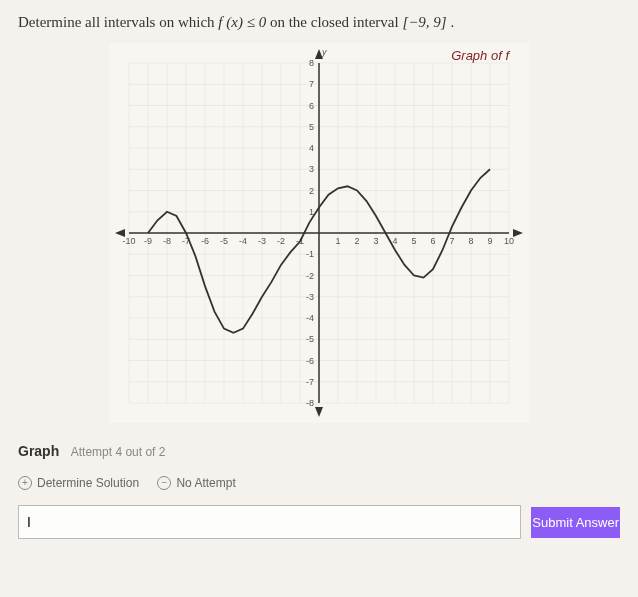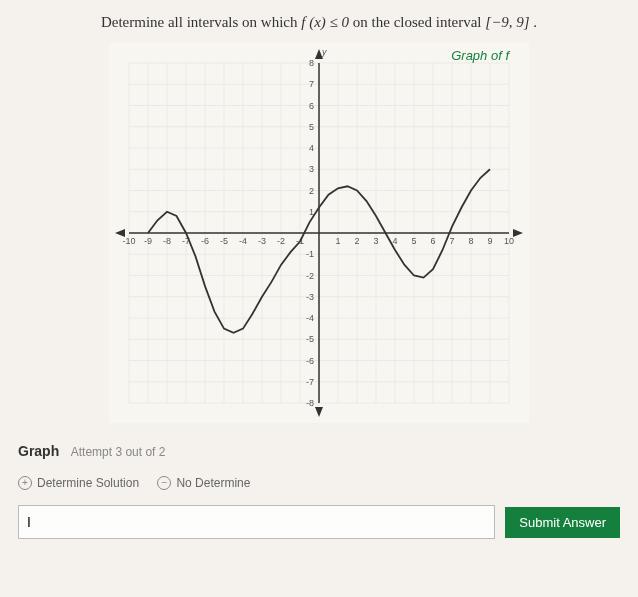--- a/index.html
+++ b/index.html
@@ -9,35 +9,34 @@
       font-family: Georgia, 'Times New Roman', serif;
       background: #f5f2ed;
       color: #333;
       padding: 12px 18px;
       position: relative;
     }
     .question {
       font-size: 15px;
       margin-bottom: 10px;
       line-height: 1.4;
-      text-align: center;
     }
     .math-i { font-style: italic; font-family: 'Times New Roman', serif; }
     .graph-wrap {
       width: 420px;
       height: 380px;
       margin: 5px auto 15px auto;
       position: relative;
       background: #f8f6f1;
     }
     .graph-label {
       position: absolute;
       right: 20px;
       top: 5px;
-      color: #15803d;
+      color: #7f1d1d;
       font-size: 13px;
       font-style: italic;
       font-family: Arial, sans-serif;
     }
     svg.plot { display: block; }
     .axis-tick { font-size: 9px; fill: #555; font-family: Arial, sans-serif; }
     .answer-section {
       margin-top: 20px;
     }
     .answer-header {
@@ -78,24 +77,24 @@
     .answer-input {
       flex: 1;
       height: 34px;
       border: 1px solid #bbb;
       background: #fdfdfb;
       padding: 4px 8px;
       font-size: 14px;
       font-family: Arial, sans-serif;
     }
     .submit-btn {
-      background: #15803d;
+      background: #8b5cf6;
       color: #fff;
       border: none;
-      padding: 8px 14px;
+      padding: 8px 1px;
       font-size: 13px;
       font-family: Arial, sans-serif;
       cursor: pointer;
     }
   </style>
 </head>
 <body>
 
 <div class="question">
   <span>Determine all intervals on which </span><span class="math-i">f (x) ≤ 0</span><span> on the closed interval </span><span class="math-i">[−9, 9]</span><span> .</span>
@@ -192,29 +191,29 @@
     <polygon points="210,6 206,16 214,16" fill="#333"></polygon>
     <polygon points="210,374 206,364 214,364" fill="#333"></polygon>
     <polygon points="414,190 404,186 404,194" fill="#333"></polygon>
     <polygon points="6,190 16,186 16,194" fill="#333"></polygon>
   </svg>
 </div>
 
 <div class="answer-section">
   <div class="answer-header">
     <span class="bold">Graph</span>
-    <span class="attempt">Attempt 3 out of 2</span>
+    <span class="attempt">Attempt 4 out of 2</span>
   </div>
   <div class="solution-controls">
     <span class="sol-btn">
       <span class="circle-icon">+</span>
       <span>Determine Solution</span>
     </span>
     <span class="sol-btn">
       <span class="circle-icon">−</span>
-      <span>No Determine</span>
+      <span>No Attempt</span>
     </span>
   </div>
   <div class="input-row">
     <input class="answer-input" type="text" value="I" style="">
     <button class="submit-btn">Submit Answer</button>
   </div>
 </div>
 
 </body></html>

